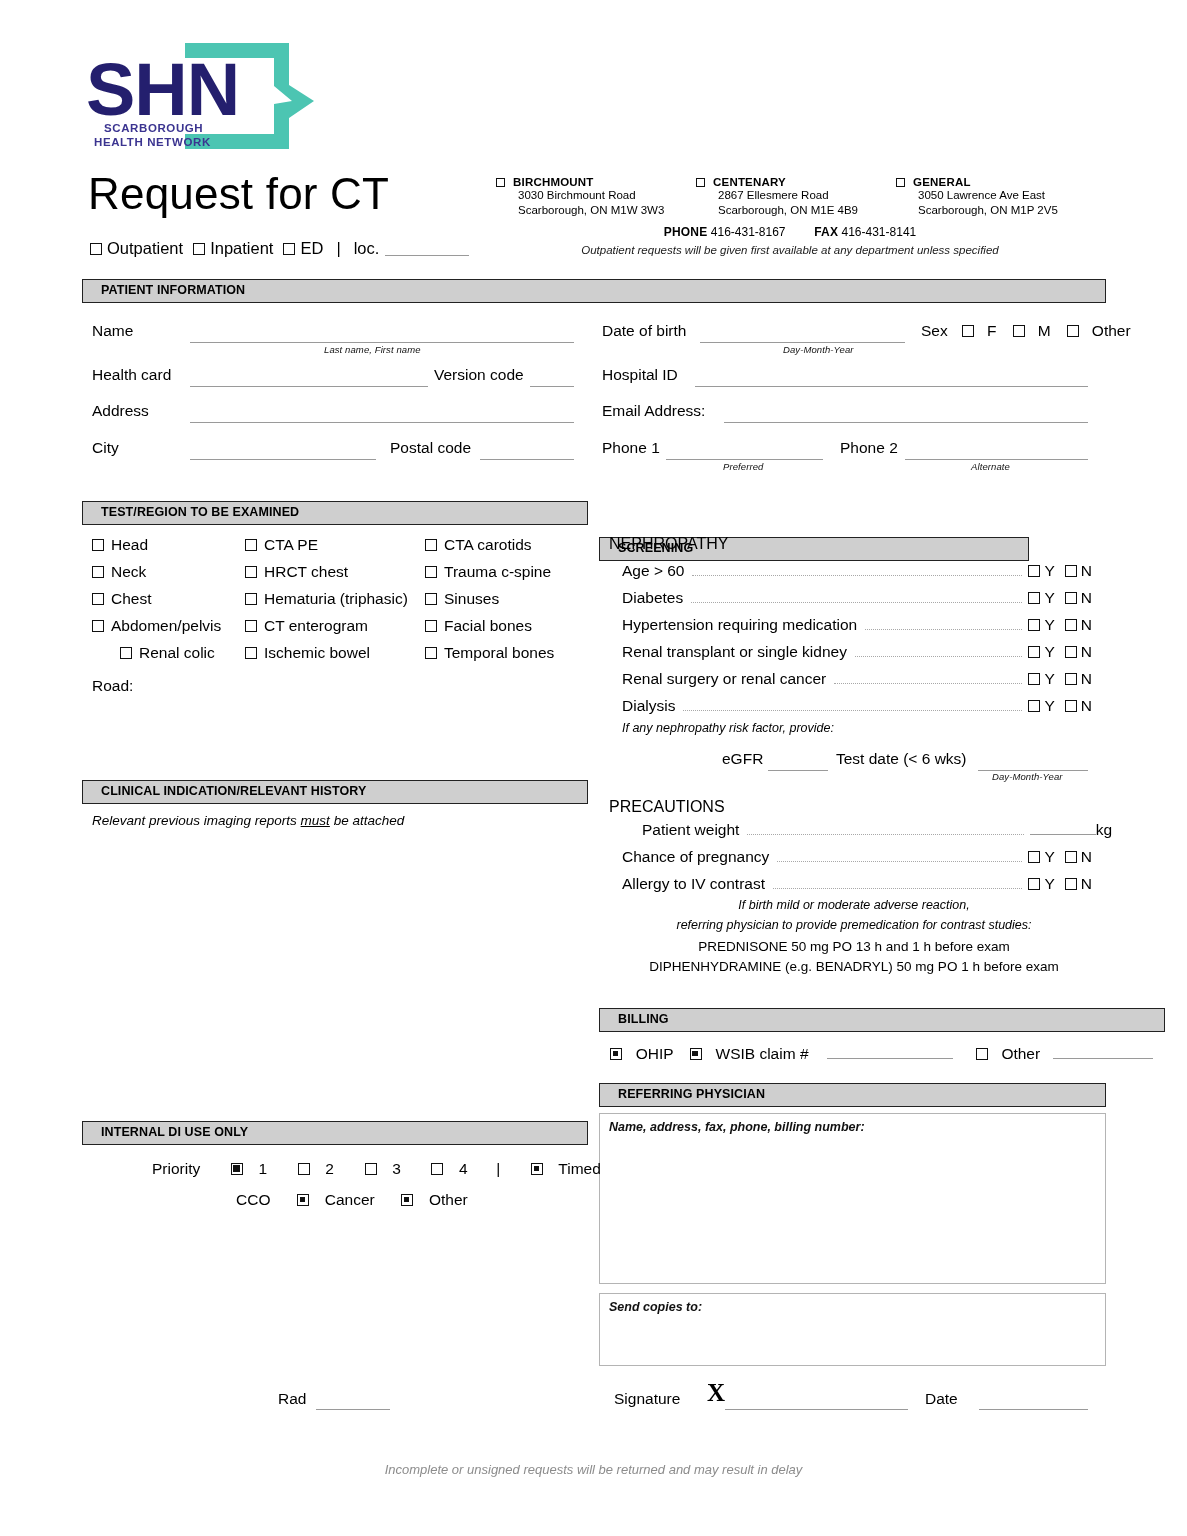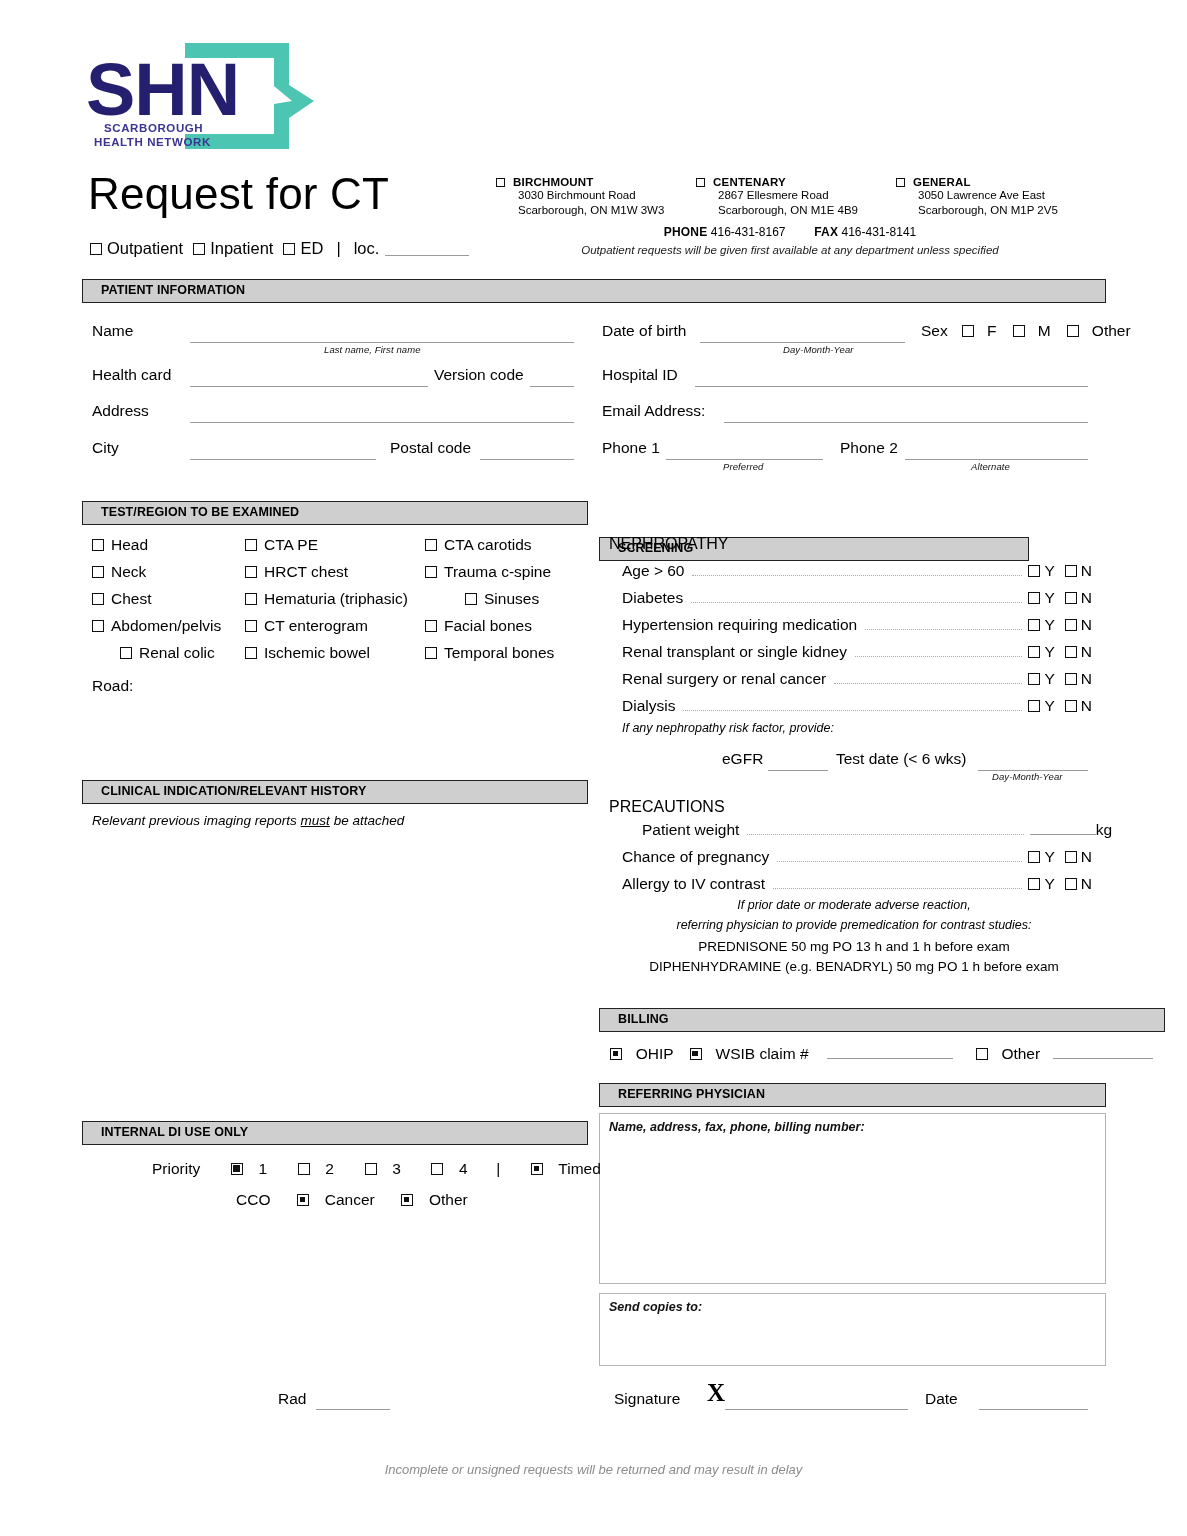--- a/index.html
+++ b/index.html
@@ -384,21 +384,21 @@
   <div class="tr-item" style="left:245px; top:644px;">
     <span class="cbx"></span><span>Ischemic bowel</span>
   </div>
 
   <div class="tr-item" style="left:425px; top:536px;">
     <span class="cbx"></span><span>CTA carotids</span>
   </div>
   <div class="tr-item" style="left:425px; top:563px;">
     <span class="cbx"></span><span>Trauma c-spine</span>
   </div>
-  <div class="tr-item" style="left:425px; top:590px;margin-left:40px;">
+  <div class="tr-item" style="left:425px; top:590px;">
     <span class="cbx"></span><span>Sinuses</span>
   </div>
   <div class="tr-item" style="left:425px; top:617px;">
     <span class="cbx"></span><span>Facial bones</span>
   </div>
   <div class="tr-item" style="left:425px; top:644px;">
     <span class="cbx"></span><span>Temporal bones</span>
   </div>
 
   <div class="tr-item" style="left:92px; top:677px;">Road:</div>
@@ -482,21 +482,21 @@
   </div>
 
   <div class="scr-row" style="left:622px; top:875px; width:470px;">
     <span>Allergy to IV contrast</span>
     <span class="lead"></span>
     <span class="yn">
       <span class="cbx"></span><span>Y</span><span class="gap"></span><span class="cbx"></span><span>N</span>
     </span>
   </div>
 
-  <div class="abs center-it" style="left:609px; top:898px; width:490px; font-style:italic; font-size:12.5px;">If prior date or moderate adverse reaction,</div>
+  <div class="abs center-it" style="left:609px; top:898px; width:490px; font-style:italic; font-size:12.5px;">If birth mild or moderate adverse reaction,</div>
   <div class="abs center-it" style="left:609px; top:918px; width:490px; font-style:italic; font-size:12.5px;">referring physician to provide premedication for contrast studies:</div>
   <div class="abs center-it" style="left:609px; top:939px; width:490px; font-size:13.5px;">PREDNISONE 50 mg PO 13 h and 1 h before exam</div>
   <div class="abs center-it" style="left:609px; top:959px; width:490px; font-size:13.5px;">DIPHENHYDRAMINE (e.g. BENADRYL) 50 mg PO 1 h before exam</div>
 
   <div class="sec-bar" style="left:82px; top:780px; width:506px;">CLINICAL INDICATION/RELEVANT HISTORY</div>
   <div class="abs" style="left:92px; top:813px; font-style:italic; font-size:13.5px;">
     <span>Relevant previous imaging reports </span><span style="text-decoration:underline">must</span><span> be attached</span>
   </div>
   <div class="abs" style="left:88px; top:840px; width:500px; height:260px;"></div>
 

